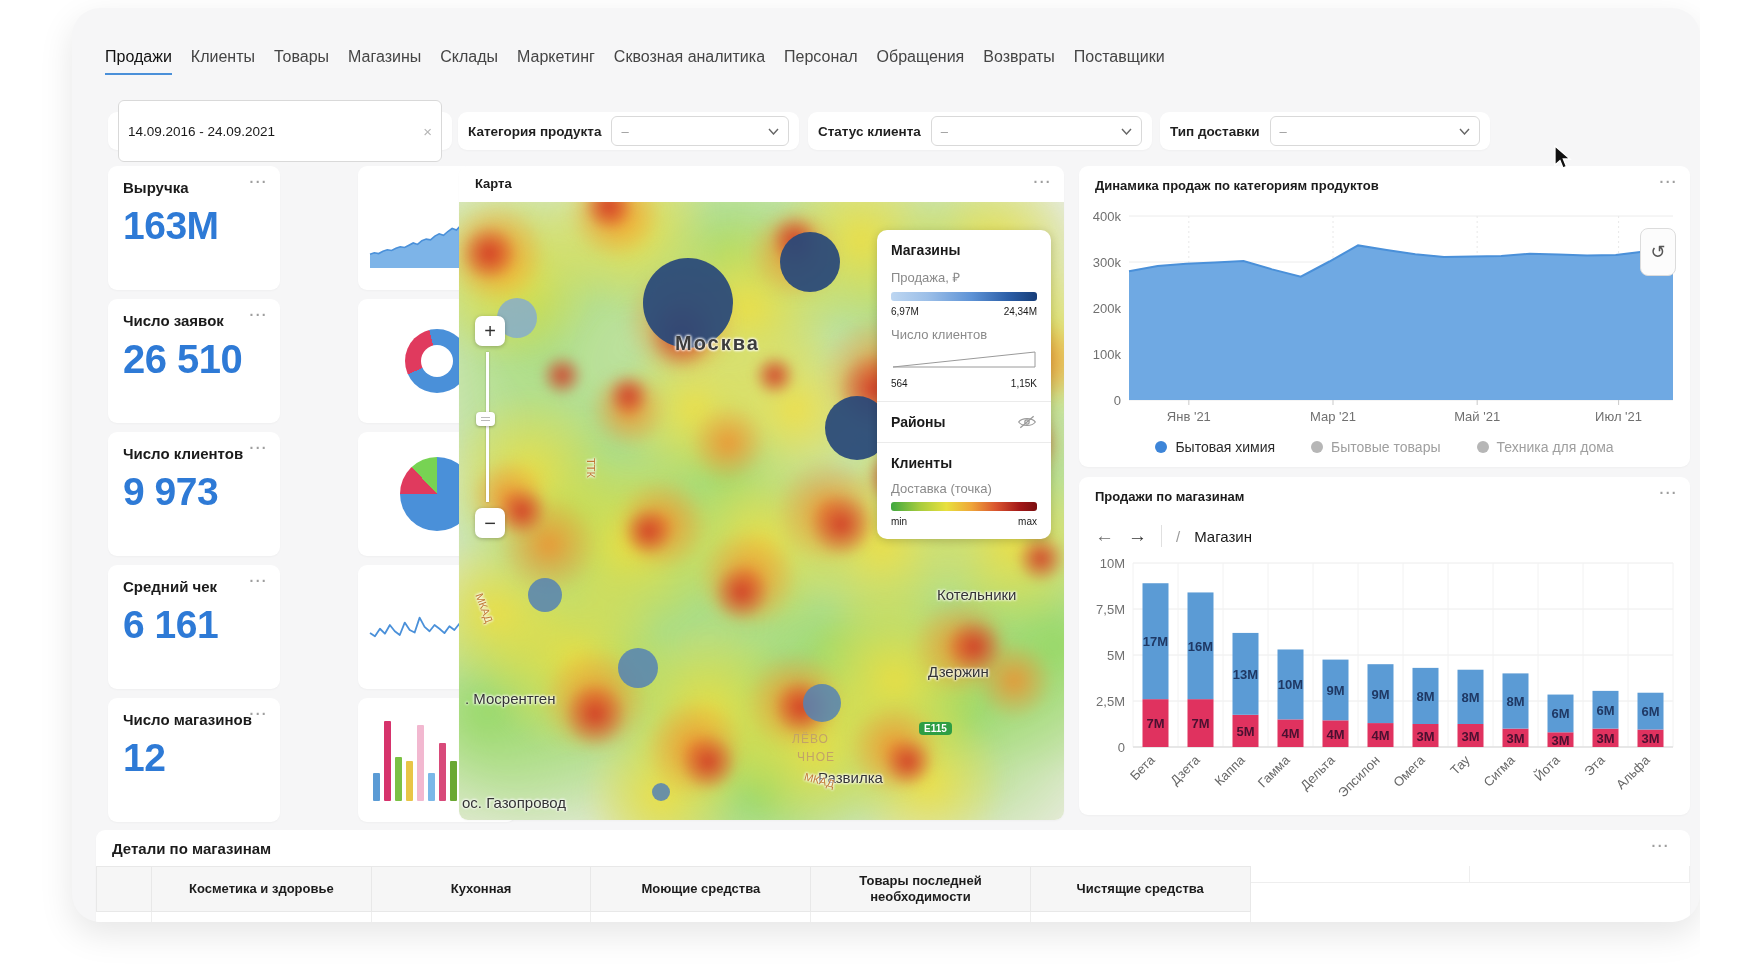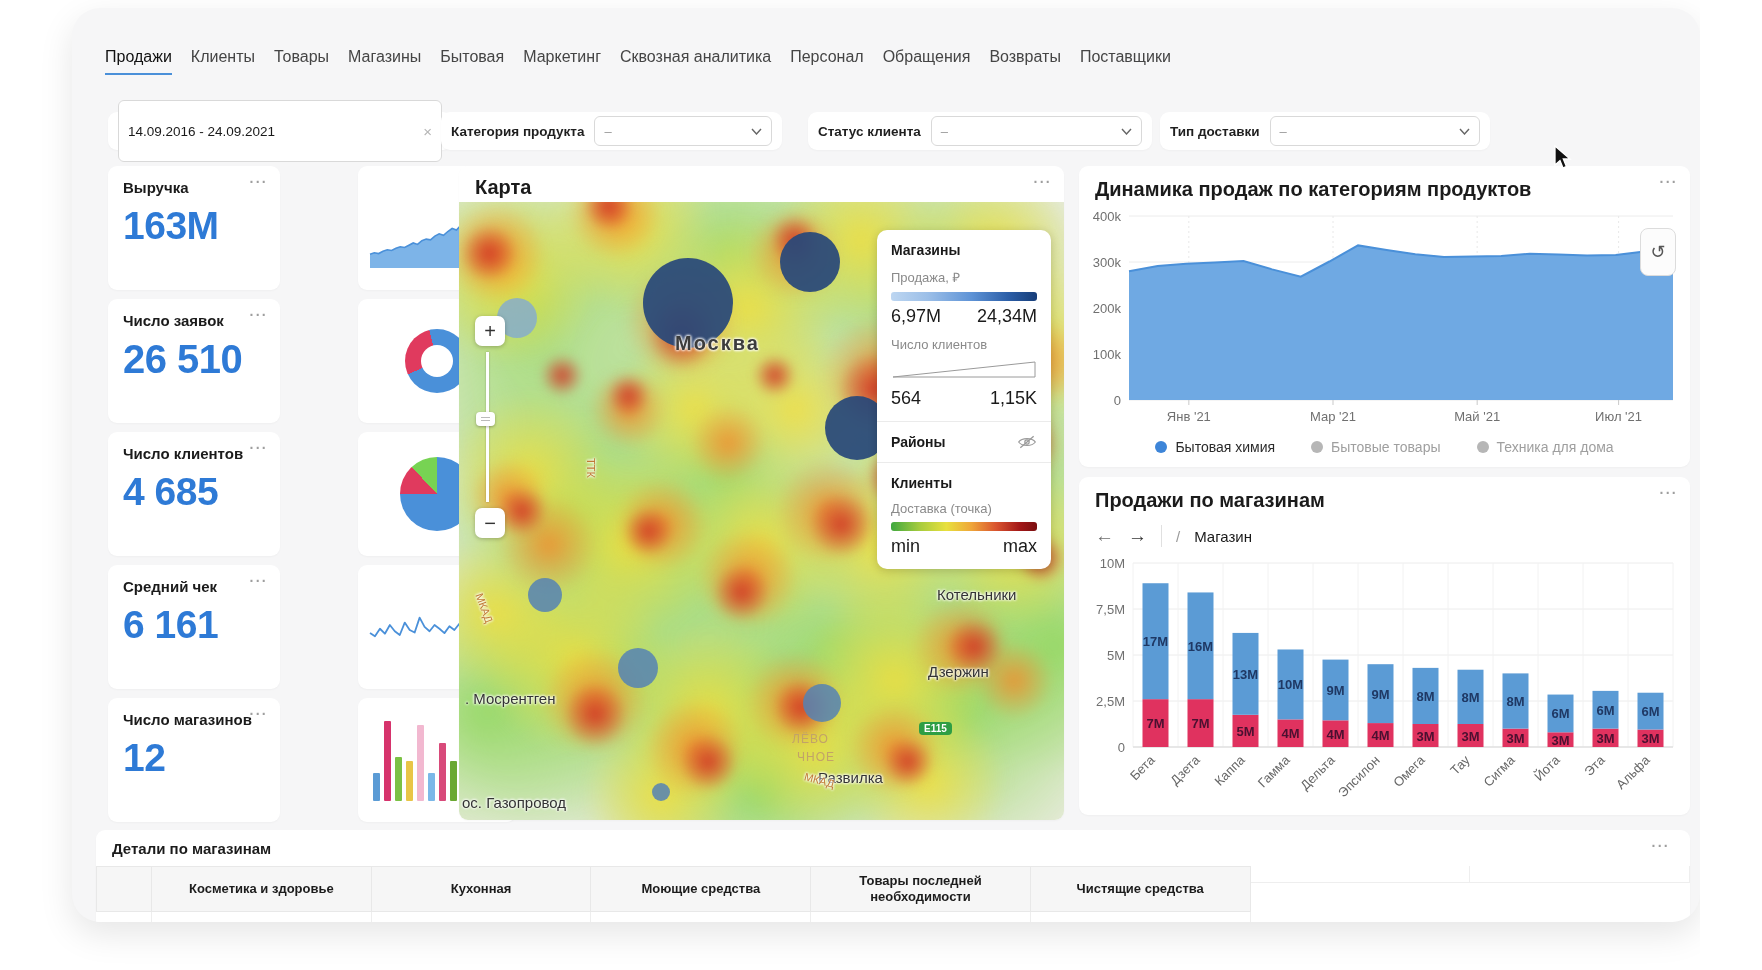--- a/index.html
+++ b/index.html
@@ -16,21 +16,21 @@
                display:flex;align-items:center;padding:0 10px;box-sizing:border-box;box-shadow:0 1px 2px rgba(0,0,0,.03);}
   .date-box{flex:1;display:flex;align-items:center;justify-content:space-between;height:28px;
             border:1px solid #d9d9d9;border-radius:6px;padding:16px 9px;font-size:13.5px;color:#1a1a1a;background:#fff;}
   .clear-x{color:#b5b5b5;font-size:15px;margin-left:8px;}
   .f-label{font-size:13.5px;font-weight:bold;color:#1f1f1f;margin-right:10px;white-space:nowrap;}
   .select-box{flex:1;display:flex;align-items:center;justify-content:space-between;height:28px;
               border:1px solid #d9d9d9;border-radius:6px;padding:0 9px;font-size:13px;color:#9a9a9a;background:#fff;}
   
   .card{position:absolute;background:#fff;border-radius:9px;box-shadow:0 1px 2px rgba(0,0,0,.03);box-sizing:border-box;}
   .dots{position:absolute;top:8px;right:12px;color:#9e9e9e;font-size:14px;font-weight:bold;letter-spacing:1.5px;}
-  .card-title{font-size:20px;font-weight:bold;color:#1b1b1b;}
+  .card-title{font-size:13px;font-weight:bold;color:#1b1b1b;}
   
   .kpi-label{font-size:15px;font-weight:bold;color:#1b1b1b;}
   .kpi-value{font-size:39px;font-weight:bold;color:#2e7ad6;margin-top:8px;letter-spacing:-0.5px;white-space:nowrap;}
   .donut,.pie{border-radius:50%;}
   .donut .hole{position:absolute;left:50%;top:50%;width:32px;height:32px;margin:-16px 0 0 -16px;background:#fff;border-radius:50%;}
   .minibars{display:flex;align-items:flex-end;gap:4px;height:82px;}
   .minibars div{width:7px;border-radius:1px;}
   
   .map-body{position:absolute;left:0;top:36px;width:605px;height:618px;overflow:hidden;background:#efede6;
             border-radius:0 0 9px 9px;}
@@ -51,21 +51,21 @@
   .zoom-handle{position:absolute;width:19px;height:14px;background:#fff;border-radius:4px;box-shadow:0 1px 3px rgba(0,0,0,.3);
                display:flex;flex-direction:column;align-items:center;justify-content:center;gap:2px;}
   .zoom-handle i{display:block;width:9px;height:1px;background:#bbb;}
   .map-legend{position:absolute;left:418px;top:28px;width:174px;background:#fff;border-radius:10px;
               box-shadow:0 2px 10px rgba(0,0,0,.18);padding:12px 14px;box-sizing:border-box;z-index:5;}
   .lg-title{font-size:14px;font-weight:bold;color:#1a1a1a;}
   .lg-sub{font-size:13px;color:#8a8a8a;margin-top:10px;}
   .lg-grad{height:9px;border-radius:3px;margin-top:6px;}
   .grad-blue{background:linear-gradient(90deg,#bdd6f1,#9cbfe8 25%,#5e93d6 55%,#2c5fa8 80%,#163d78);}
   .grad-heat{background:linear-gradient(90deg,#3fa83f,#a8cc3e 20%,#e8e03e 38%,#efa63a 55%,#d9542f 72%,#a31818 88%,#7a0f10);}
-  .lg-row{display:flex;justify-content:space-between;font-size:18px;color:#1a1a1a;margin-top:5px;}
+  .lg-row{display:flex;justify-content:space-between;font-size:10px;color:#1a1a1a;margin-top:5px;}
   .lg-div{height:1px;background:#ebebeb;margin:12px -14px;}
   .lg-flex{display:flex;justify-content:space-between;align-items:center;}
   
   .legend-row{position:absolute;left:0;right:0;bottom:12px;display:flex;justify-content:center;gap:36px;font-size:14px;}
   .legend-item{display:flex;align-items:center;gap:8px;}
   .legend-dot{width:12px;height:12px;border-radius:50%;}
   .reset-btn{position:absolute;right:14px;top:62px;width:34px;height:46px;background:#fcfcfc;border:1px solid #dcdcdc;
              border-radius:8px;display:flex;align-items:center;justify-content:center;font-size:18px;color:#555;}
   .shops-toolbar{position:absolute;left:16px;top:48px;display:flex;align-items:center;gap:14px;font-size:17px;}
   .nav-arrow{color:#333;font-size:19px;}
@@ -85,36 +85,36 @@
 <body>
 
 <div class="stage">
   <div class="panel">
 
     <nav class="tabs" id="tabs">
         <div class="tab active">Продажи</div>
         <div class="tab">Клиенты</div>
         <div class="tab">Товары</div>
         <div class="tab">Магазины</div>
-        <div class="tab">Бытовая</div>
+        <div class="tab">Склады</div>
         <div class="tab">Маркетинг</div>
         <div class="tab">Сквозная аналитика</div>
         <div class="tab">Персонал</div>
         <div class="tab">Обращения</div>
         <div class="tab">Возвраты</div>
         <div class="tab">Поставщики</div>
       </nav>
 
     <div class="filter-card" style="left:36px;width:344px;">
       <div class="date-box">
         <span>14.09.2016 - 24.09.2021</span>
         <span class="clear-x">×</span>
       </div>
     </div>
-    <div class="filter-card" style="left:369px;width:341px;">
+    <div class="filter-card" style="left:386px;width:341px;">
       <span class="f-label">Категория продукта</span>
       <div class="select-box">
         <span>–</span>
         <svg width="11" height="7" viewBox="0 0 11 7">
             <polyline points="1,1 5.5,6 10,1" fill="none" stroke="#666" stroke-width="1.4"></polyline>
           </svg>
       </div>
     </div>
     <div class="filter-card" style="left:736px;width:344px;">
       <span class="f-label">Статус клиента</span>
@@ -155,21 +155,21 @@
         </div>
         <div class="card" style="left: 286px; top: 291px; width: 158px; height: 124px; display: flex; align-items: center; justify-content: center;">
           <div class="dots">···</div>
           <div class="donut" style="position: relative; width: 64px; height: 64px; background: conic-gradient(from 245deg, rgb(224, 58, 94) 0deg, rgb(224, 58, 94) 28%, rgb(74, 144, 217) 28%, rgb(74, 144, 217) 100%);">
             <div class="hole"></div>
           </div>
         </div>
         <div class="card" style="left: 36px; top: 424px; width: 172px; height: 124px; padding: 13px 15px;">
           <div class="dots">···</div>
           <div class="kpi-label">Число клиентов</div>
-          <div class="kpi-value">4 685</div>
+          <div class="kpi-value">9 973</div>
         </div>
         <div class="card" style="left: 286px; top: 424px; width: 158px; height: 124px; display: flex; align-items: center; justify-content: center;">
           <div class="dots">···</div>
           <div class="pie" style="width: 74px; height: 74px; background: conic-gradient(rgb(74, 144, 217) 0deg, rgb(74, 144, 217) 75%, rgb(224, 58, 94) 75%, rgb(224, 58, 94) 88%, rgb(119, 211, 83) 88%, rgb(119, 211, 83) 100%);"></div>
         </div>
         <div class="card" style="left: 36px; top: 557px; width: 172px; height: 124px; padding: 13px 15px;">
           <div class="dots">···</div>
           <div class="kpi-label">Средний чек</div>
           <div class="kpi-value">6 161</div>
         </div>

